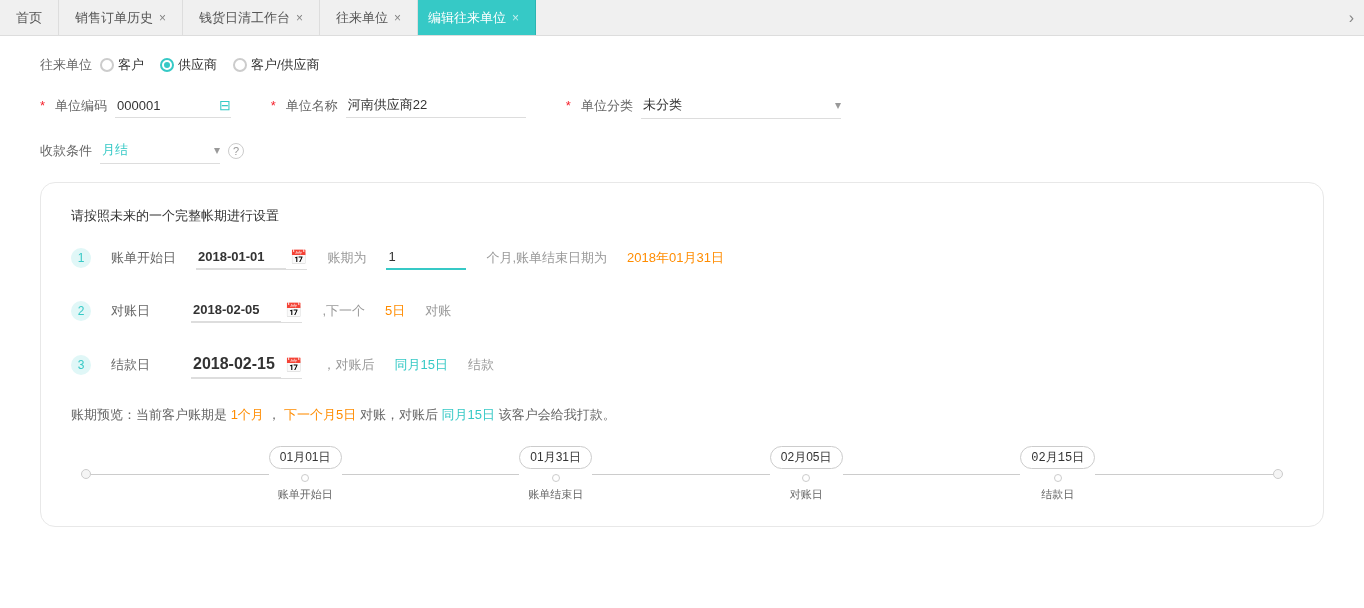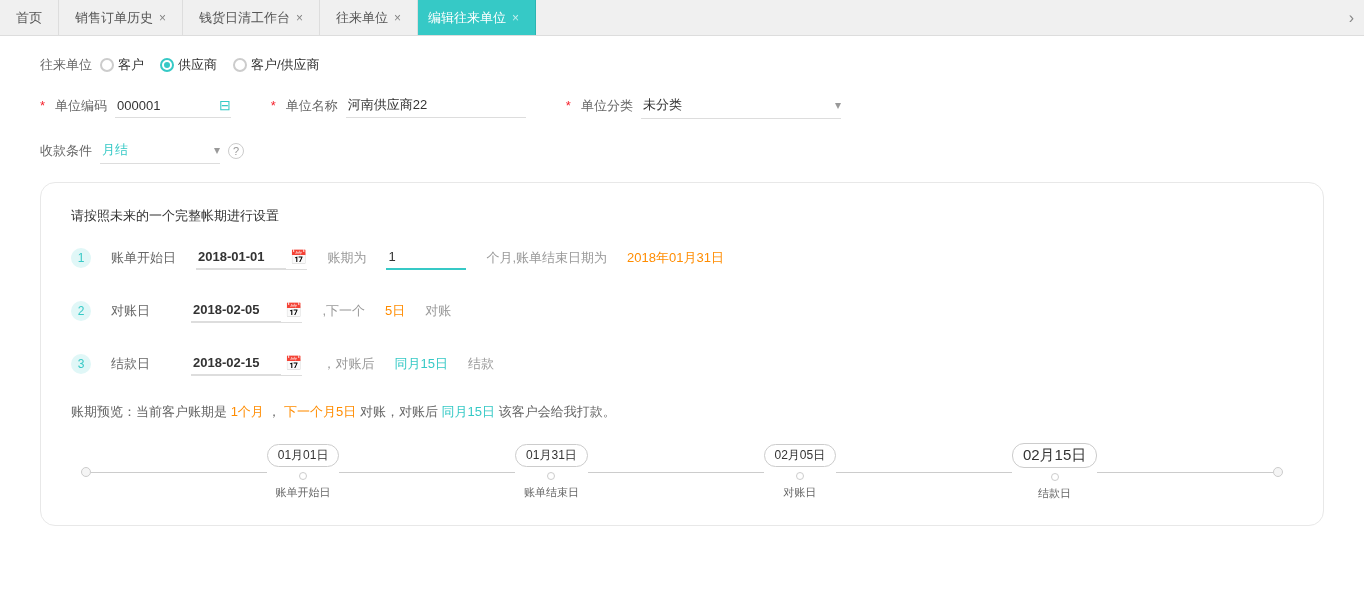--- a/index.html
+++ b/index.html
@@ -370,21 +370,21 @@
       </div>
       <span class="period-desc">,下一个</span>
       <span class="highlight-orange">5日</span>
       <span class="period-desc">对账</span>
     </div>
 
     <div class="period-row" style="margin-bottom:10px;">
       <div class="period-number">3</div>
       <span class="period-label">结款日</span>
       <div class="period-date-input">
-        <input type="text" value="2018-02-15" style="border-top: none; border-right: none; border-left: none; border-image: initial; outline: none; font-size: 13px; color: rgb(51, 51, 51); background: transparent; padding: 4px 2px; width: 90px; border-bottom: 1px solid rgb(221, 221, 221);">
+        <input type="text" value="2018-02-15" style="border-top: none; border-right: none; border-left: none; border-image: initial; outline: none; font-size: 16px; color: rgb(51, 51, 51); background: transparent; padding: 4px 2px; width: 90px; border-bottom: 1px solid rgb(221, 221, 221);">
         <span class="calendar-icon">📅</span>
       </div>
       <span class="period-desc">，对账后</span>
       <span class="highlight-teal">同月15日</span>
       <span class="period-desc">结款</span>
     </div>
 
     <div class="preview-text">
       <span>账期预览：当前客户账期是</span>
       <span class="highlight-orange">1个月</span>
@@ -419,21 +419,21 @@
 
       <div style="display:flex;flex-direction:column;align-items:center;">
         <div style="border:1px solid #ccc;border-radius:12px;padding:2px 10px;font-size:12px;color:#333;background:#fff;white-space:nowrap;">02月05日</div>
         <div style="width:8px;height:8px;border-radius:50%;border:1px solid #ccc;background:#fff;margin:5px 0;"></div>
         <div style="font-size:11px;color:#666;white-space:nowrap;">对账日</div>
       </div>
 
       <div style="flex:1;height:1px;background:#ccc;"></div>
 
       <div style="display:flex;flex-direction:column;align-items:center;">
-        <div style="border:1px solid #ccc;border-radius:12px;padding:2px 10px;font-size:15px;color:#333;background:#fff;white-space:nowrap;">02月15日</div>
+        <div style="border:1px solid #ccc;border-radius:12px;padding:2px 10px;font-size:12px;color:#333;background:#fff;white-space:nowrap;font-family:Liberation Mono, monospace;">02月15日</div>
         <div style="width:8px;height:8px;border-radius:50%;border:1px solid #ccc;background:#fff;margin:5px 0;"></div>
         <div style="font-size:11px;color:#666;white-space:nowrap;">结款日</div>
       </div>
 
       <div style="flex:1;height:1px;background:#ccc;"></div>
 
       <div style="width:10px;height:10px;border-radius:50%;border:1px solid #ccc;background:#f5f5f5;flex-shrink:0;"></div>
     </div>
 
   </div>

